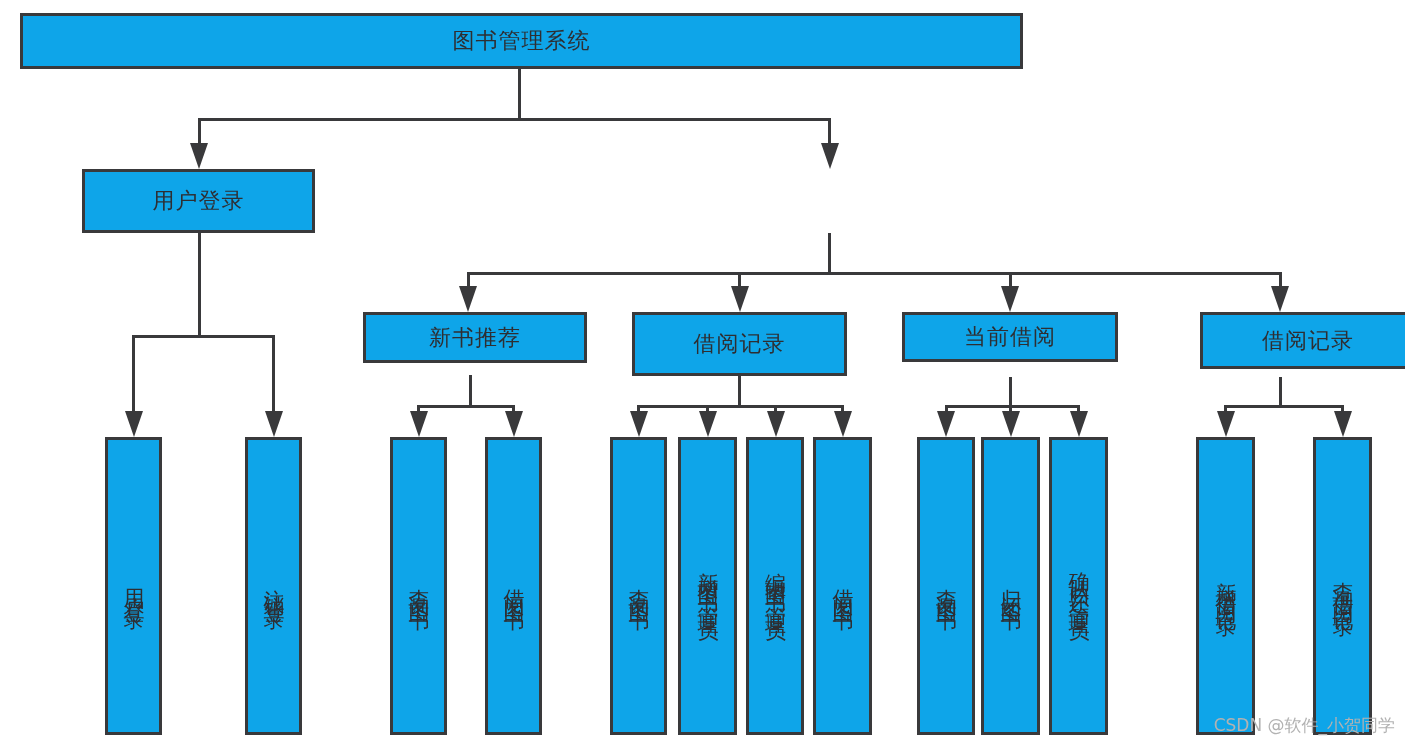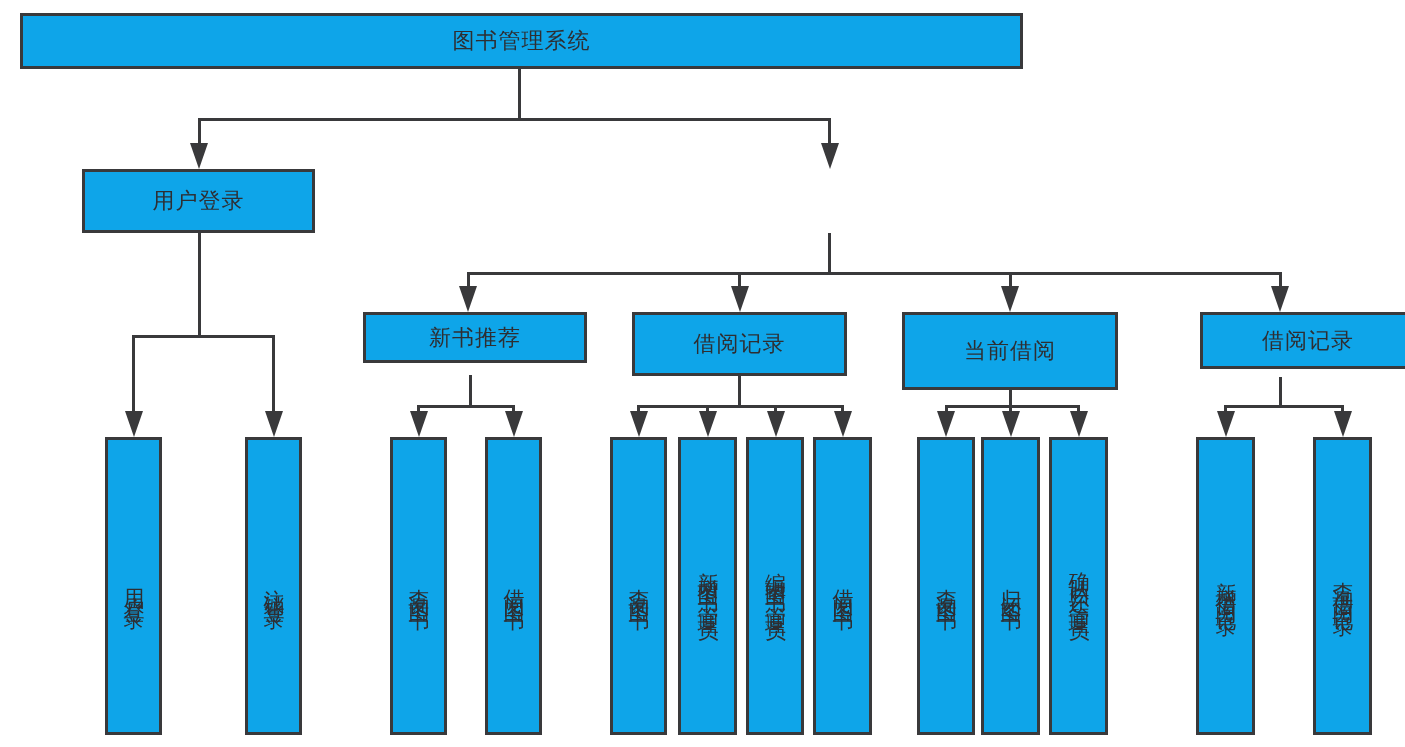--- a/index.html
+++ b/index.html
@@ -34,21 +34,21 @@
 <body>
 
 <div class="canvas">
 
   <div class="node h" style="left:20px;top:13px;width:1003px;height:56px">图书管理系统</div>
 
   <div class="node h" style="left:82px;top:169px;width:233px;height:64px">用户登录</div>
 
   <div class="node h" style="left:363px;top:312px;width:224px;height:51px">新书推荐</div>
   <div class="node h" style="left:632px;top:312px;width:215px;height:64px">借阅记录</div>
-  <div class="node h" style="left:902px;top:312px;width:216px;height:78px">当前借阅</div>
+  <div class="node h" style="left:902px;top:312px;width:216px;height:50px">当前借阅</div>
   <div class="node h" style="left:1200px;top:312px;width:216px;height:57px">借阅记录</div>
 
   <div class="node v" style="left:105px;top:437px;width:57px;height:298px">
     <span class="vtext">用户登录</span>
   </div>
   <div class="node v" style="left:245px;top:437px;width:57px;height:298px">
     <span class="vtext">注销登录</span>
   </div>
 
   <div class="node v" style="left:390px;top:437px;width:57px;height:298px">
@@ -81,20 +81,21 @@
     <span class="vtext">确认归还（管理员）</span>
   </div>
 
   <div class="node v" style="left:1196px;top:437px;width:59px;height:298px">
     <span class="vtext">新增借阅记录</span>
   </div>
   <div class="node v" style="left:1313px;top:437px;width:59px;height:298px">
     <span class="vtext">查询借阅记录</span>
   </div>
 
+  <div class="watermark">CSDN @软件_小贺同学</div>
 <div class="cline" style="left: 518px; top: 69px; width: 3px; height: 52px; background: rgb(57, 57, 59);"></div>
     <div class="cline" style="left: 197.5px; top: 118px; width: 633.5px; height: 3px; background: rgb(57, 57, 59);"></div>
     <div class="cline" style="left: 197.5px; top: 118px; width: 3px; height: 31px; background: rgb(57, 57, 59);"></div>
     <div class="ahead" style="left: 190px; top: 143px; border-top-color: rgb(57, 57, 59);"></div>
     <div class="cline" style="left: 828px; top: 118px; width: 3px; height: 31px; background: rgb(57, 57, 59);"></div>
     <div class="ahead" style="left: 820.5px; top: 143px; border-top-color: rgb(57, 57, 59);"></div>
     <div class="cline" style="left: 197.5px; top: 233px; width: 3px; height: 105px; background: rgb(57, 57, 59);"></div>
     <div class="cline" style="left: 132px; top: 335px; width: 143px; height: 3px; background: rgb(57, 57, 59);"></div>
     <div class="cline" style="left: 132px; top: 335px; width: 3px; height: 82px; background: rgb(57, 57, 59);"></div>
     <div class="ahead" style="left: 124.5px; top: 411px; border-top-color: rgb(57, 57, 59);"></div>

